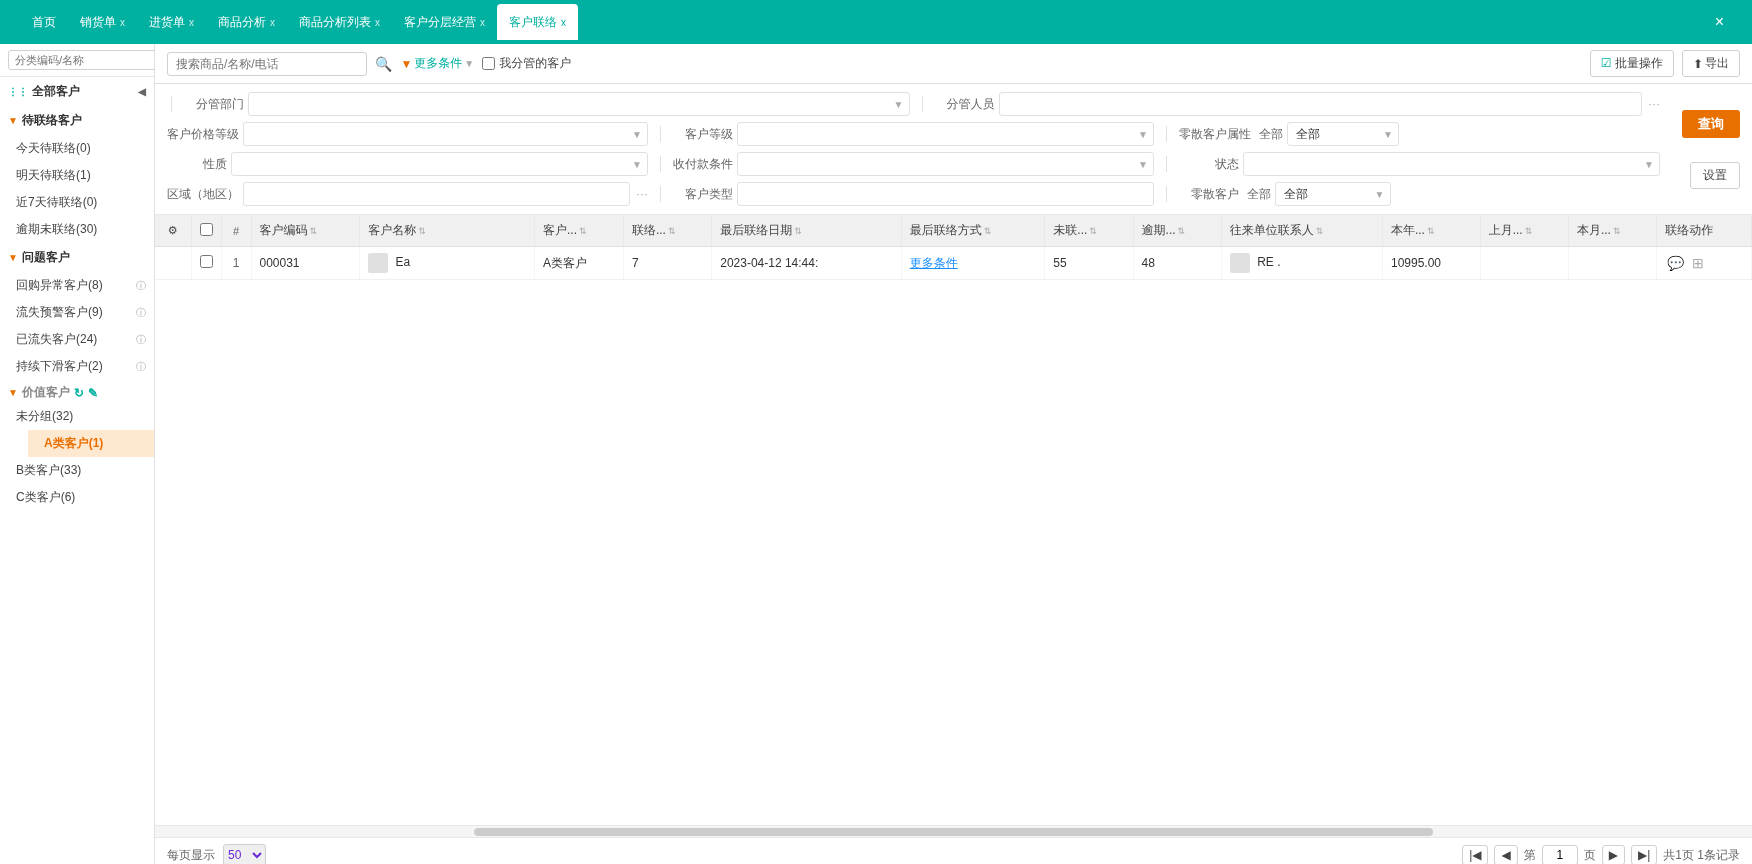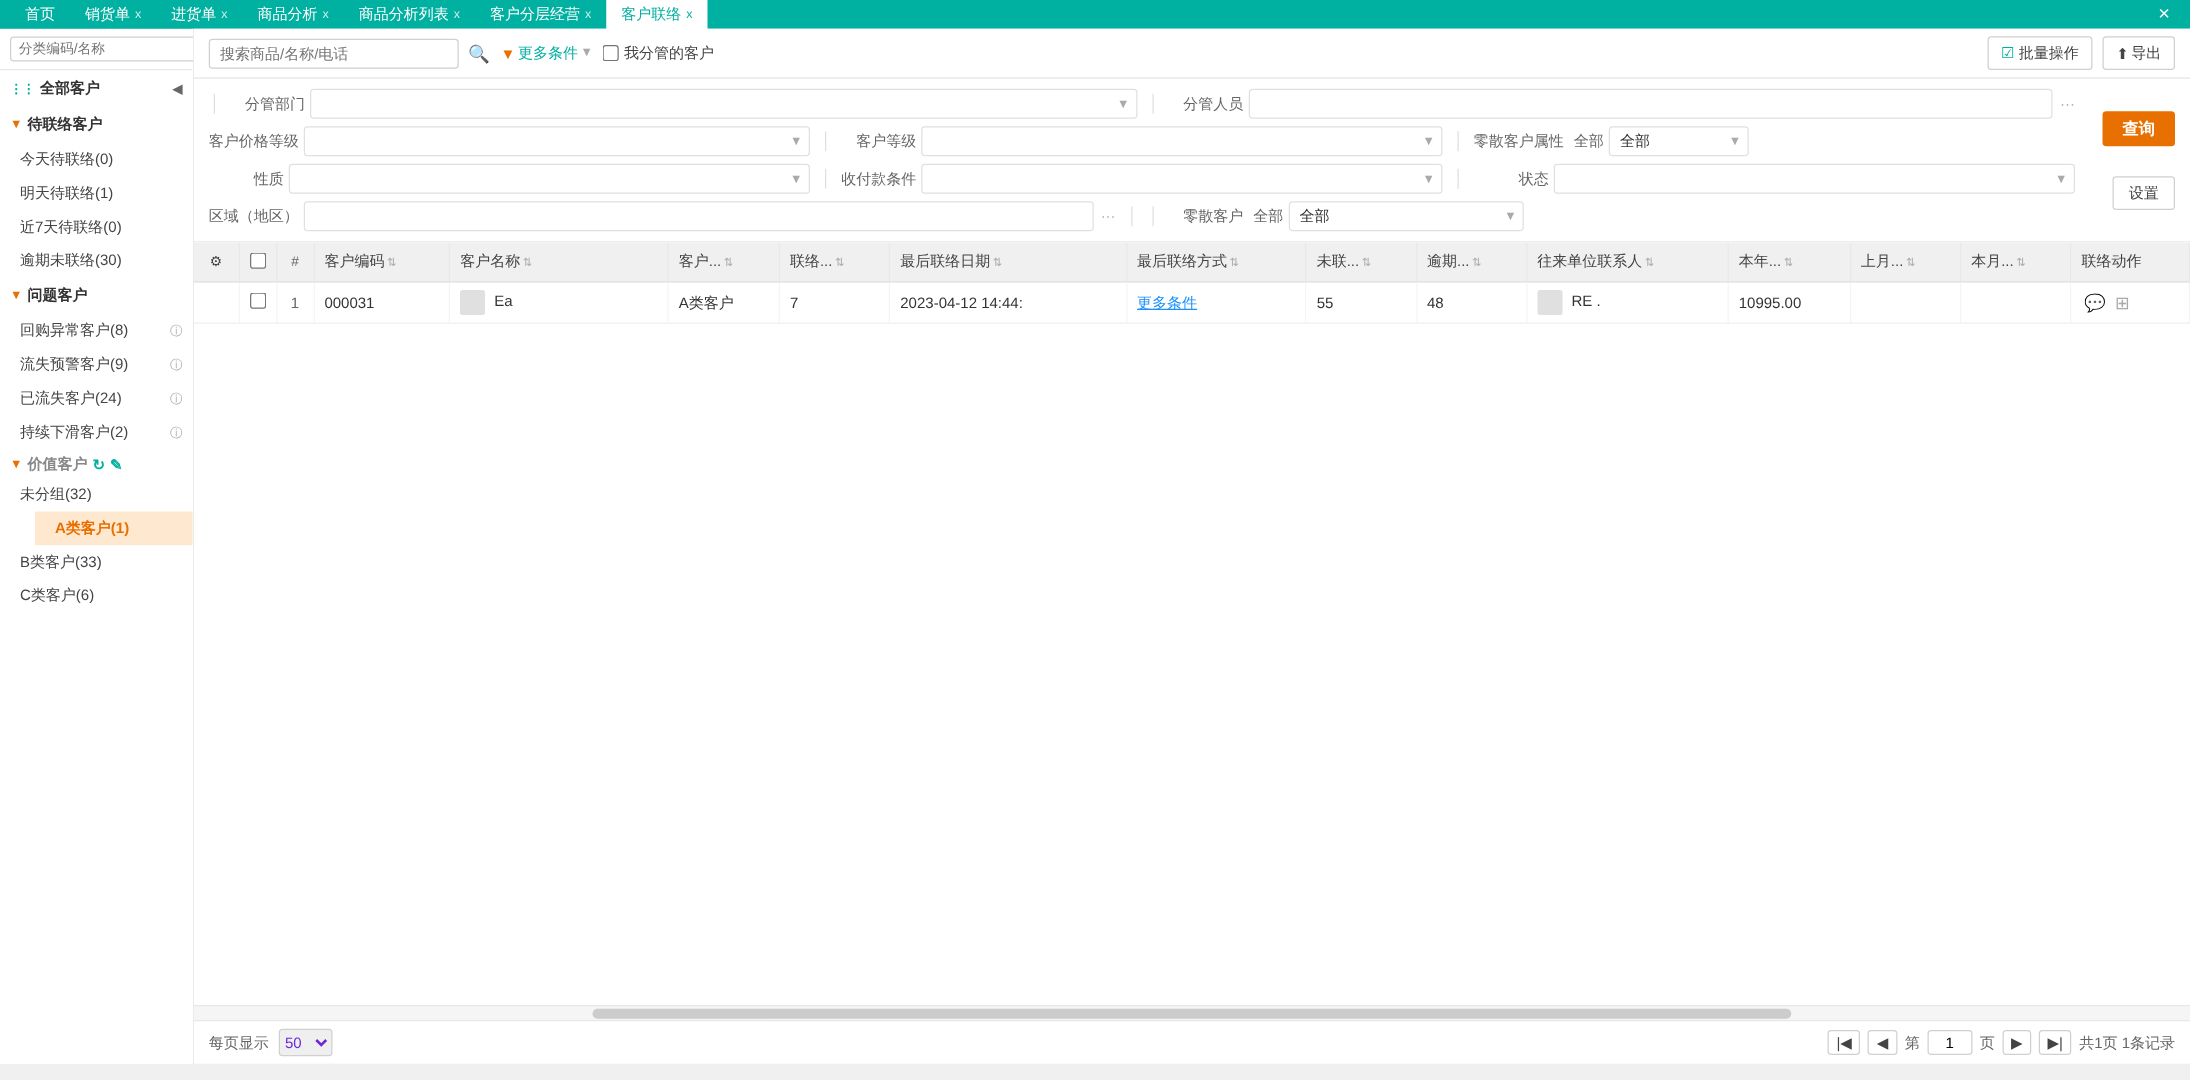--- a/index.html
+++ b/index.html
@@ -1,19 +1,19 @@
 <!DOCTYPE html>
 <html><head>
   <meta charset="utf-8">
   <style>
     * { box-sizing: border-box; margin: 0; padding: 0; font-family: 'Microsoft YaHei', Arial, sans-serif; font-size: 12px; }
     body { background: #f0f0f0; width: 1752px; height: 864px; overflow: hidden; }
 
     
-    .top-nav { background: #00b0a0; height: 23px; display: flex; align-items: center; padding: 0 8px; }
+    .top-nav { background: #00b0a0; height: 44px; display: flex; align-items: center; padding: 0 20px; }
     .top-nav-item { color: #fff; padding: 0 12px; height: 36px; display: flex; align-items: center; cursor: pointer; font-size: 13px; white-space: nowrap; }
     .top-nav-item.active { background: #fff; color: #00b0a0; border-radius: 4px 4px 0 0; }
     .top-nav-close { margin-left: 4px; color: rgba(255,255,255,0.8); font-size: 10px; }
     .top-nav-item.active .top-nav-close { color: #00b0a0; }
     .nav-spacer { flex: 1; }
     .nav-close-btn { color: #fff; font-size: 16px; cursor: pointer; padding: 4px 8px; }
 
     
     .main-container { display: flex; height: calc(864px - 36px); }
 
@@ -308,20 +308,24 @@
             </div>
           </div>
 
           <div class="adv-filter-row">
             <div class="filter-field">
               <span class="filter-label">区域（地区）</span>
               <input class="filter-input" type="text" style="">
               <span style="color:#aaa;cursor:pointer;margin-left:2px;">···</span>
             </div>
             <div class="filter-separator"></div>
+            <div class="filter-field">
+              <span class="filter-label">客户类型</span>
+              <input class="filter-input" type="text" style="">
+            </div>
             <div class="filter-separator"></div>
             <div class="filter-field">
               <span class="filter-label">零散客户</span>
               <span class="filter-inline-label" style="margin-left:4px;">全部</span>
               <div class="filter-select-wrap" style="min-width:30px;flex:0.3;">
                 <select><option>全部</option></select>
                 <span class="arrow">▼</span>
               </div>
             </div>
           </div>

